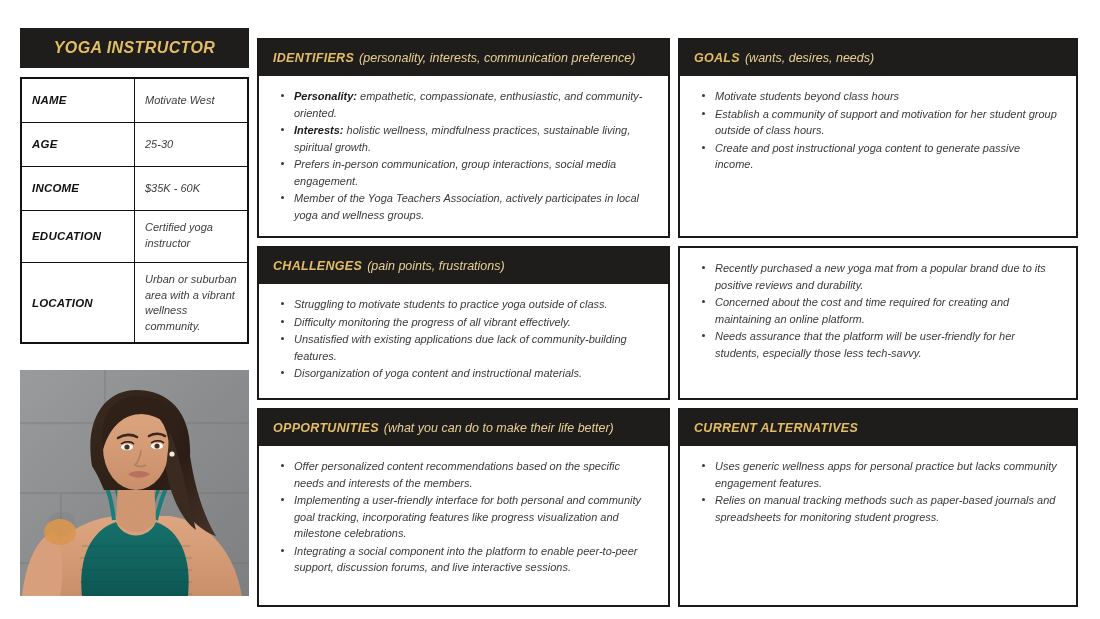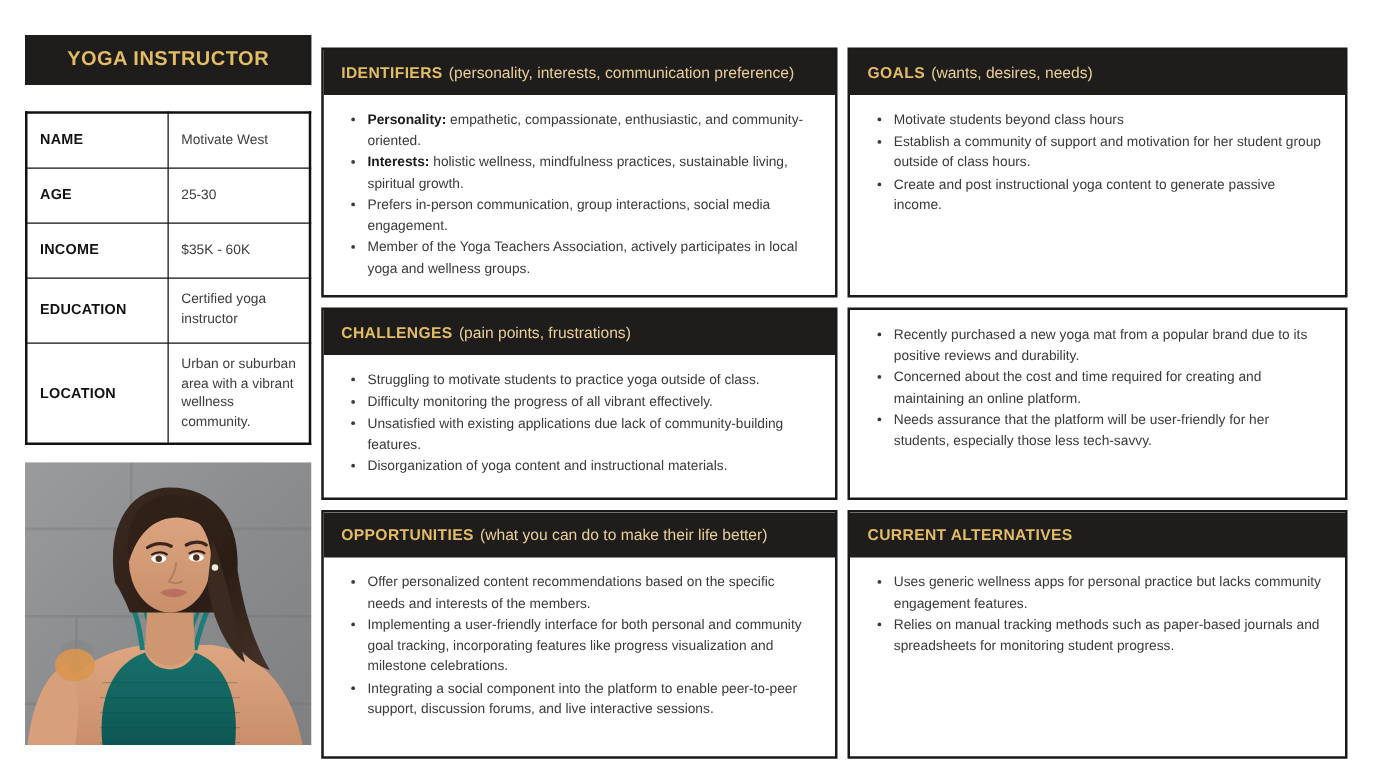--- a/index.html
+++ b/index.html
@@ -2,37 +2,37 @@
 <html><head>
 <meta charset="utf-8">
 <style>
   html,body{margin:0;padding:0;}
   body{
     width:1100px;height:619px;
     background:#ffffff;
     font-family:"Liberation Sans", sans-serif;
     overflow:hidden;
   }
-  .page{position:relative;width:964px;height:619px;}
+  .page{position:relative;width:964px;height:619px;font-style:italic;}
 
   
   .left-col{
     position:absolute;left:20px;top:28px;width:229px;
   }
   .persona-title{
     background:#1f1d1b;
     border:2px solid #1f1d1b;
     height:40px;
     display:flex;align-items:center;justify-content:center;
     color:#e3bd63;
     font-size:16px;font-weight:bold;letter-spacing:.4px;
     box-sizing:border-box;
   }
   .info-table{
-    margin-top:21px;
+    margin-top:9px;
     border:2px solid #111111;
     border-collapse:collapse;
     width:229px;
     table-layout:fixed;
     background:#fff;
   }
   .info-table td{
     border:1.5px solid #111111;
     padding:8px 10px;
     vertical-align:middle;

